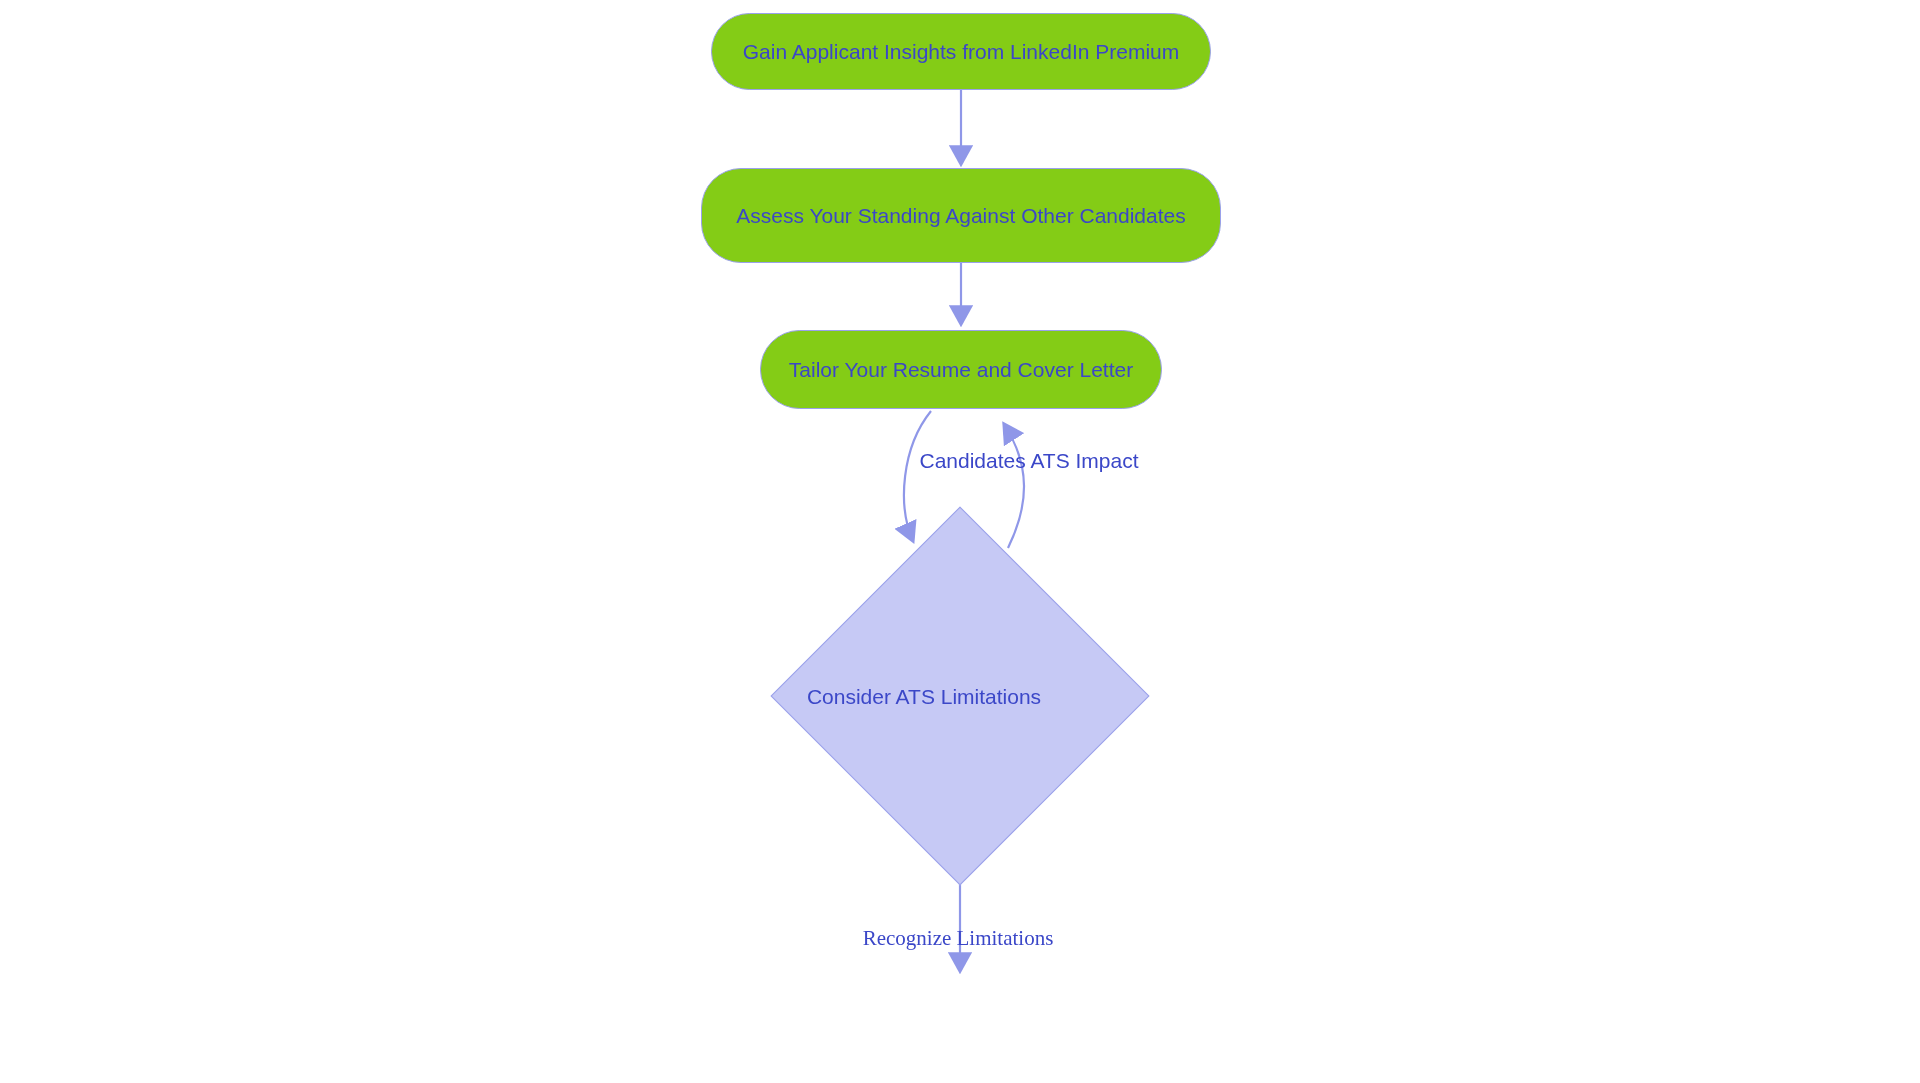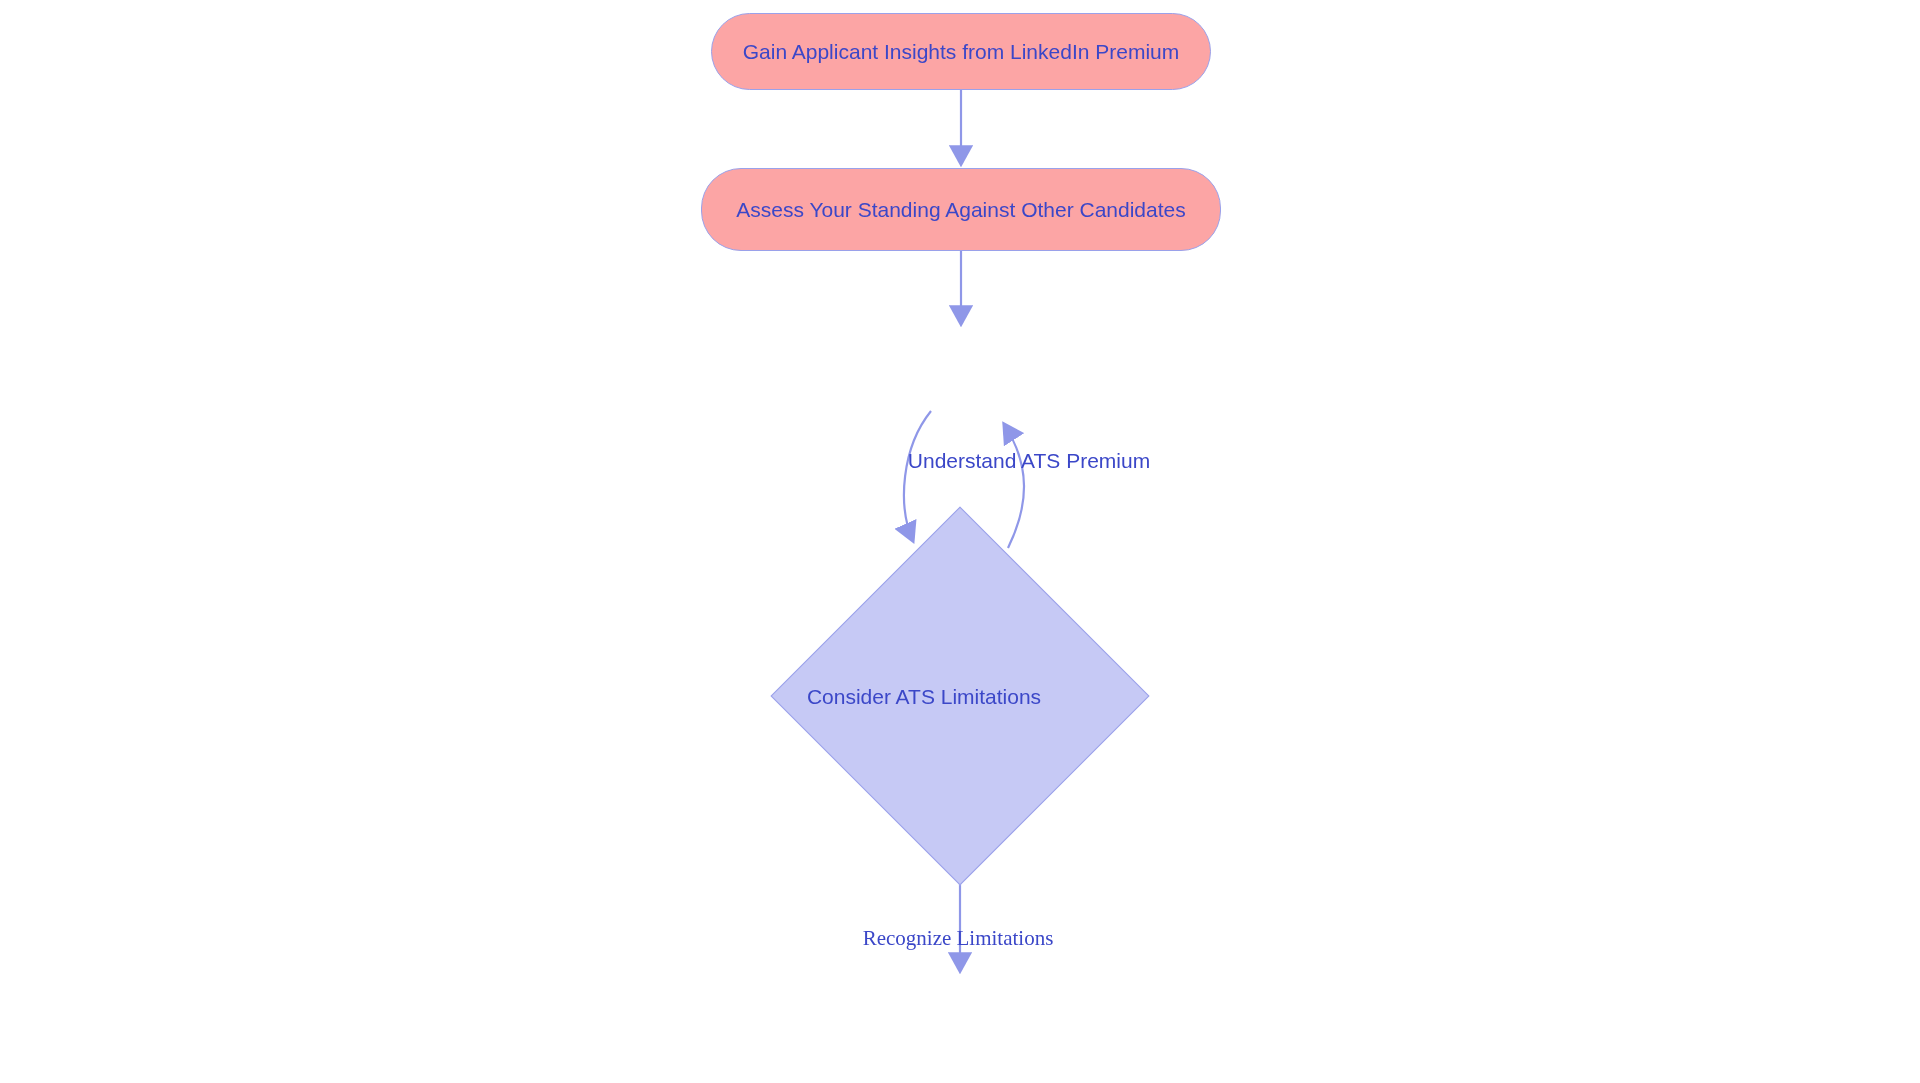--- a/index.html
+++ b/index.html
@@ -15,31 +15,31 @@
     position: absolute;
     left: 0; top: 0;
     width: 1920px; height: 1083px;
     pointer-events: none;
   }
   .node {
     position: absolute;
     display: flex;
     align-items: center;
     justify-content: center;
-    background: #fca5a5;
+    background: #84cc16;
     border: 1.6px solid #9aa1ea;
     border-radius: 40px;
     box-sizing: border-box;
     color: #3b47c8;
     font-size: 21px;
     text-align: center;
     line-height: 1.2;
   }
   .node-1 { left: 711px; top: 13px;  width: 500px; height: 77px; }
-  .node-2 { left: 701px; top: 168px; width: 520px; height: 83px; }
+  .node-2 { left: 701px; top: 168px; width: 520px; height: 95px; }
   .node-3 { left: 760px; top: 330px; width: 402px; height: 79px; }
   .node-5 { left: 763px; top: 988px; width: 396px; height: 80px; }
   .diamond-shape {
     position: absolute;
     left: 826px; top: 562px;
     width: 268px; height: 268px;
     transform: rotate(45deg);
     background: #c6c9f5;
     border: 1.6px solid #9aa1ea;
     box-sizing: border-box;
@@ -82,22 +82,25 @@
   </svg>
 
   <div class="node node-1">
     <span>Gain Applicant Insights from LinkedIn Premium</span>
   </div>
 
   <div class="node node-2">
     <span>Assess Your Standing Against Other Candidates</span>
   </div>
 
+  <div class="node node-3">
+    <span>Tailor Your Resume and Cover Letter</span>
+  </div>
 
   <div class="diamond-shape"></div>
   <div class="diamond-label">Consider ATS Limitations</div>
 
 
-  <div class="edge-label edge-label-ats">Understand ATS Premium</div>
+  <div class="edge-label edge-label-ats">Candidates ATS Impact</div>
 
   <div class="edge-label edge-label-recognize">Recognize Limitations</div>
 
 </div>
 
 </body></html>

